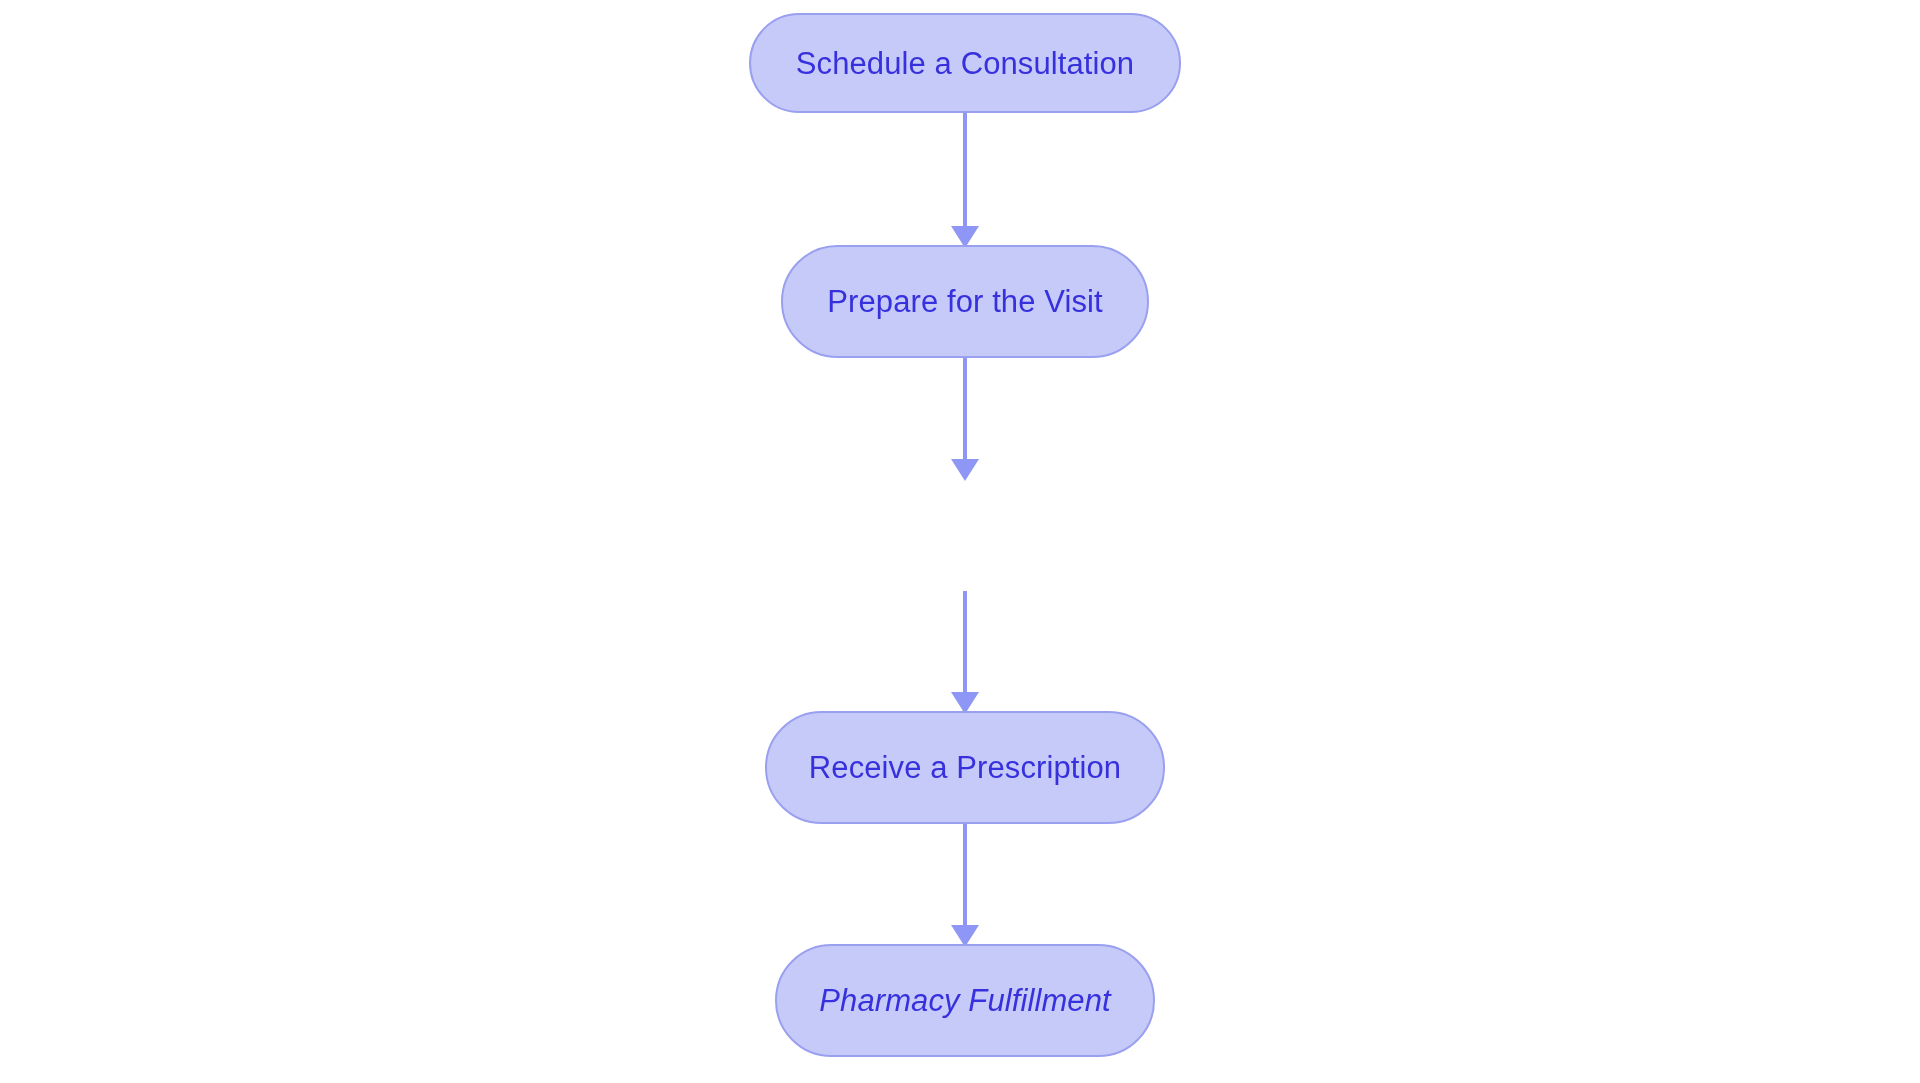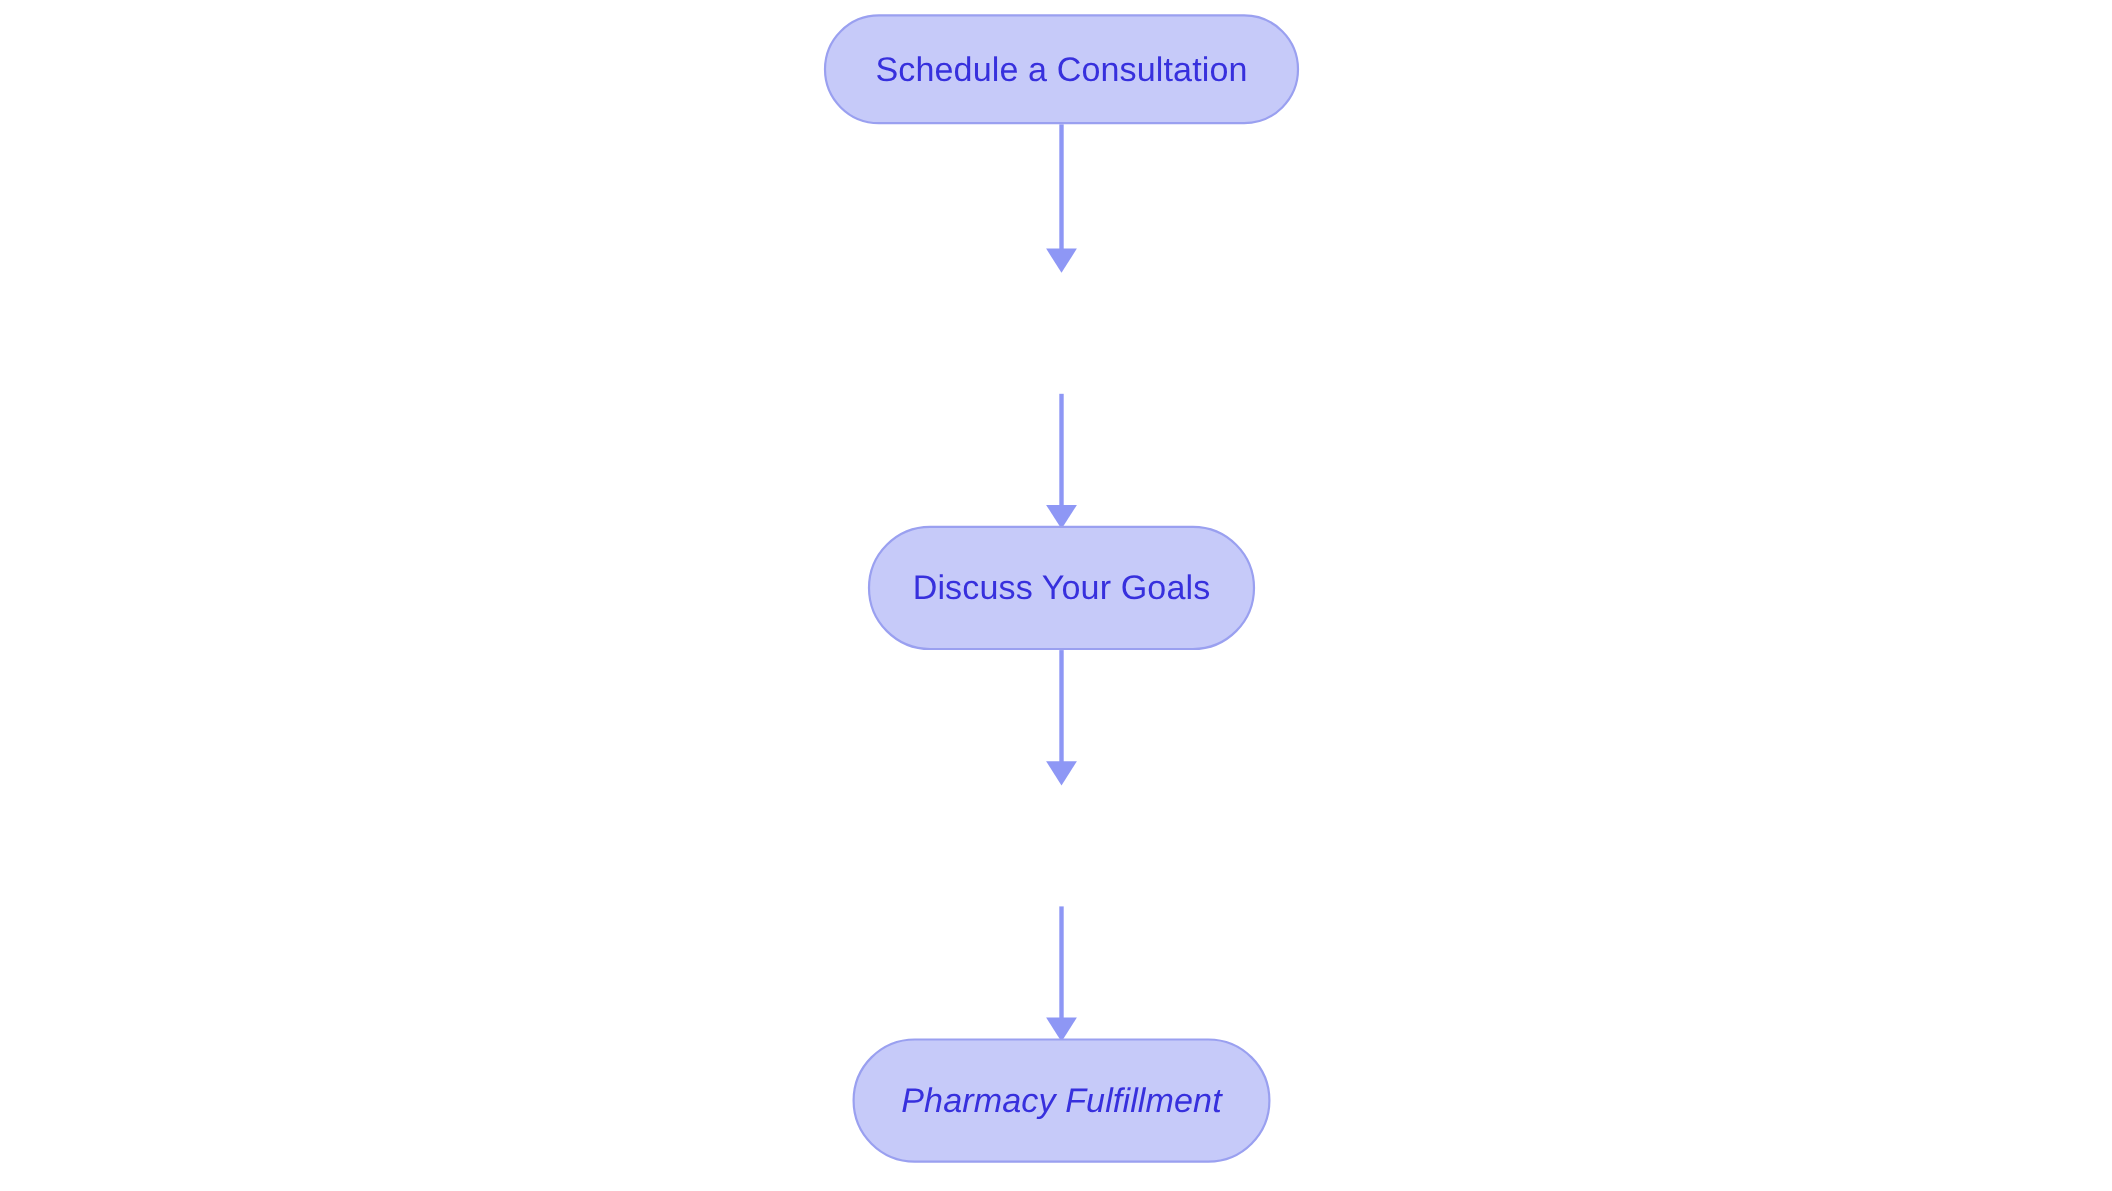--- a/index.html
+++ b/index.html
@@ -91,24 +91,27 @@
       <polygon points="951,925 979,925 965,947" fill="#8e97f5"></polygon>
     </g>
   </svg>
 
   <div id="node-column">
 
     <div class="flow-node" style="left:965px; top:13px; width:432px; height:100px;">
       <span class="flow-node-label">Schedule a Consultation</span>
     </div>
 
-
-    <div class="flow-node" style="left:965px; top:478px; width:352px; height:113px;">
-      <span class="flow-node-label">Discuss Your Goals</span>
+    <div class="flow-node" style="left:965px; top:245px; width:368px; height:113px;">
+      <span class="flow-node-label">Prepare for the Visit</span>
     </div>
 
+
+    <div class="flow-node" style="left:965px; top:711px; width:400px; height:113px;">
+      <span class="flow-node-label">Receive a Prescription</span>
+    </div>
 
     <div class="flow-node" style="left:965px; top:944px; width:380px; height:113px;font-style:italic;">
       <span class="flow-node-label">Pharmacy Fulfillment</span>
     </div>
 
   </div>
 </div>
 
 </body></html>

